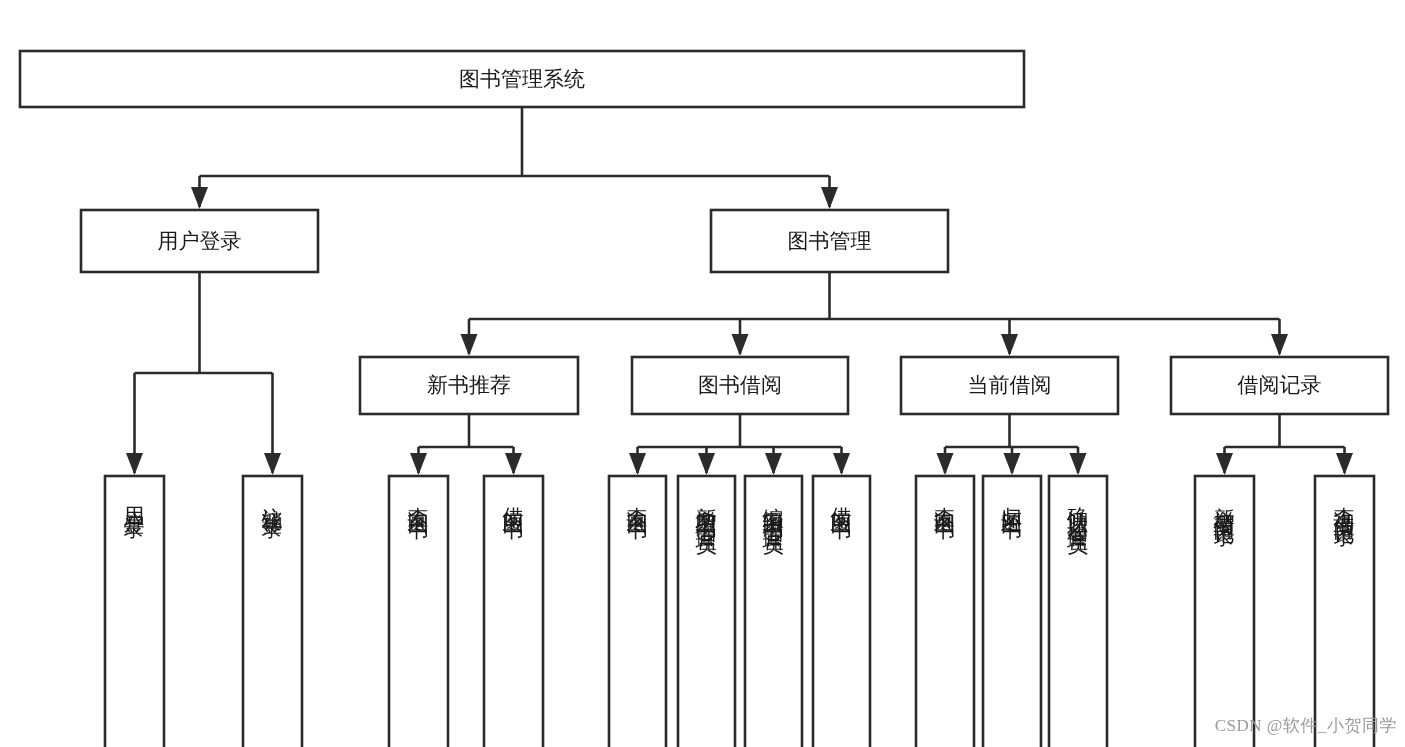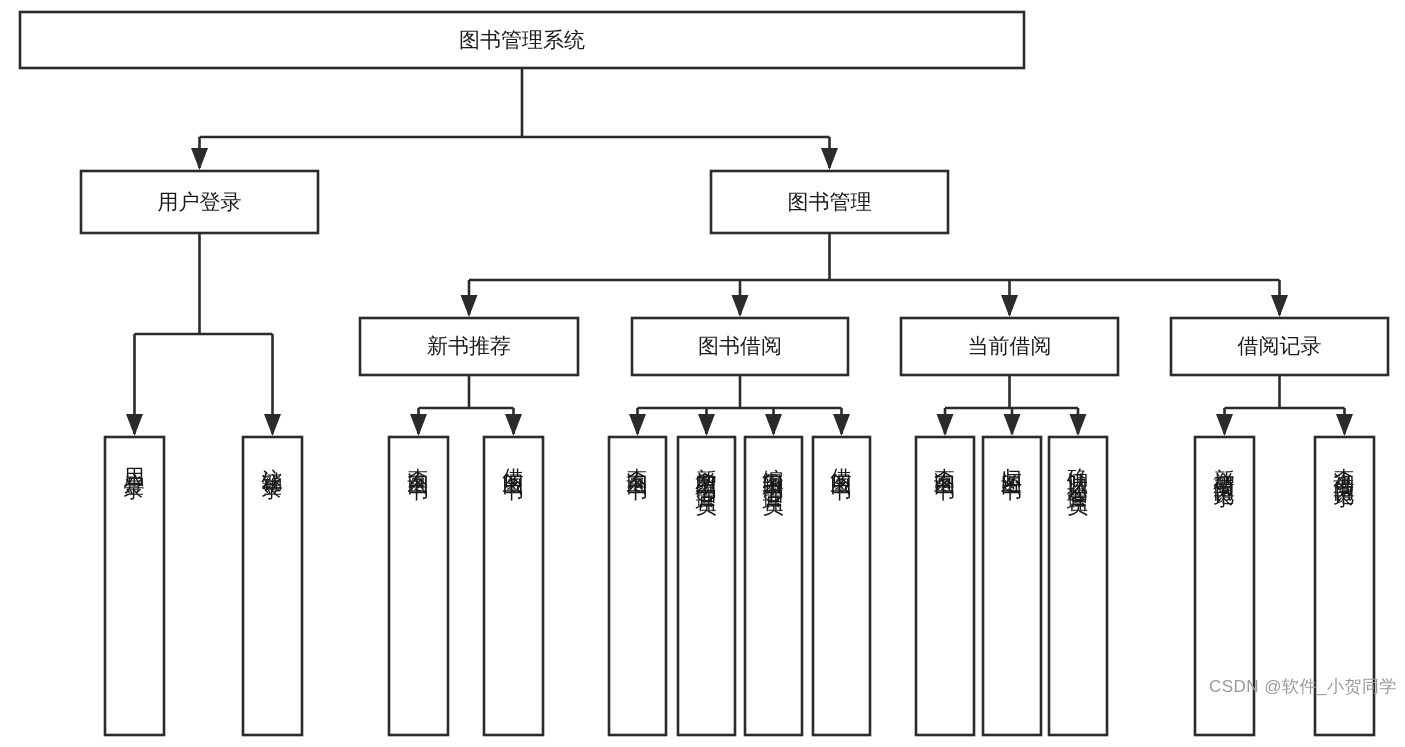--- a/index.html
+++ b/index.html
@@ -11,20 +11,21 @@
     width: 1405px;
     height: 747px;
     font-family: "Liberation Sans", "DejaVu Sans", sans-serif;
     overflow: hidden;
     position: relative;
   }
   #diagram-root {
     position: relative;
     width: 1405px;
     height: 704px;
+    margin-top: 39px;
   }
   svg.flow {
     position: absolute;
     top: 0;
     left: 0;
     width: 1405px;
     height: 747px;
   }
   .node-box {
     fill: #ffffff;
@@ -61,21 +62,21 @@
     text-align: center;
     display: flex;
     align-items: center;
     justify-content: flex-start;
     pointer-events: none;
   }
   .watermark {
     position: absolute;
     right: 8px;
     bottom: 6px;
-    font-family: Liberation Sans, sans-serif;
+    font-family: Liberation Serif, serif;
     font-size: 17px;
     color: #9a9a9a;
     white-space: nowrap;
     letter-spacing: 0.5px;
   }
 </style>
 </head>
 <body>
 
 <div id="diagram-root">

